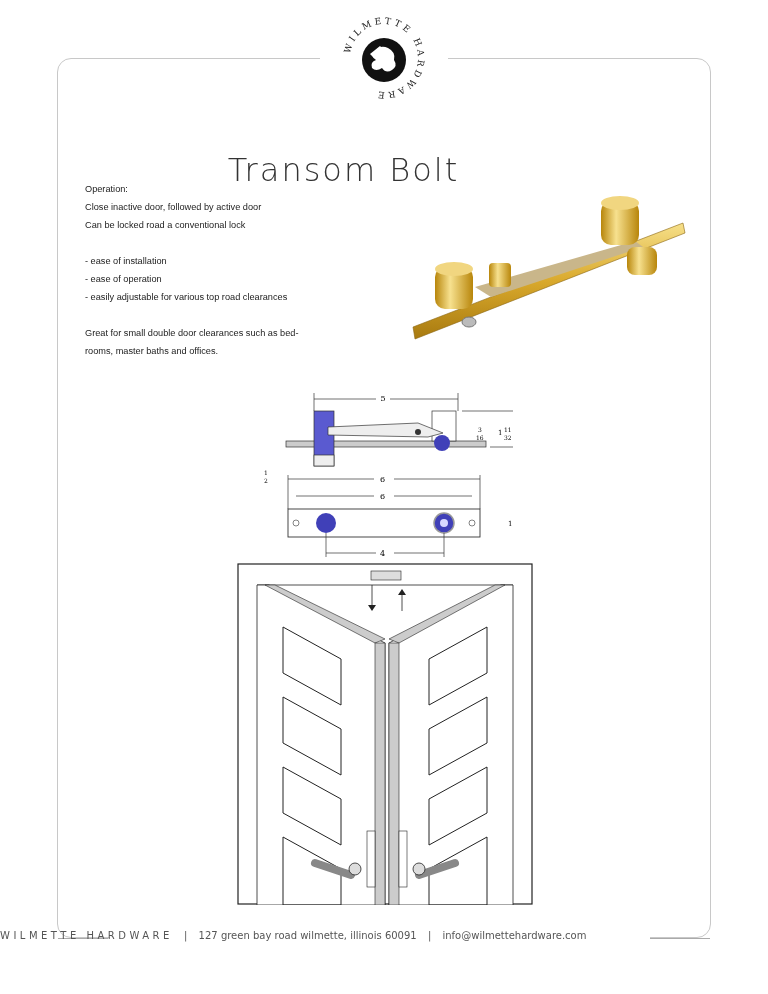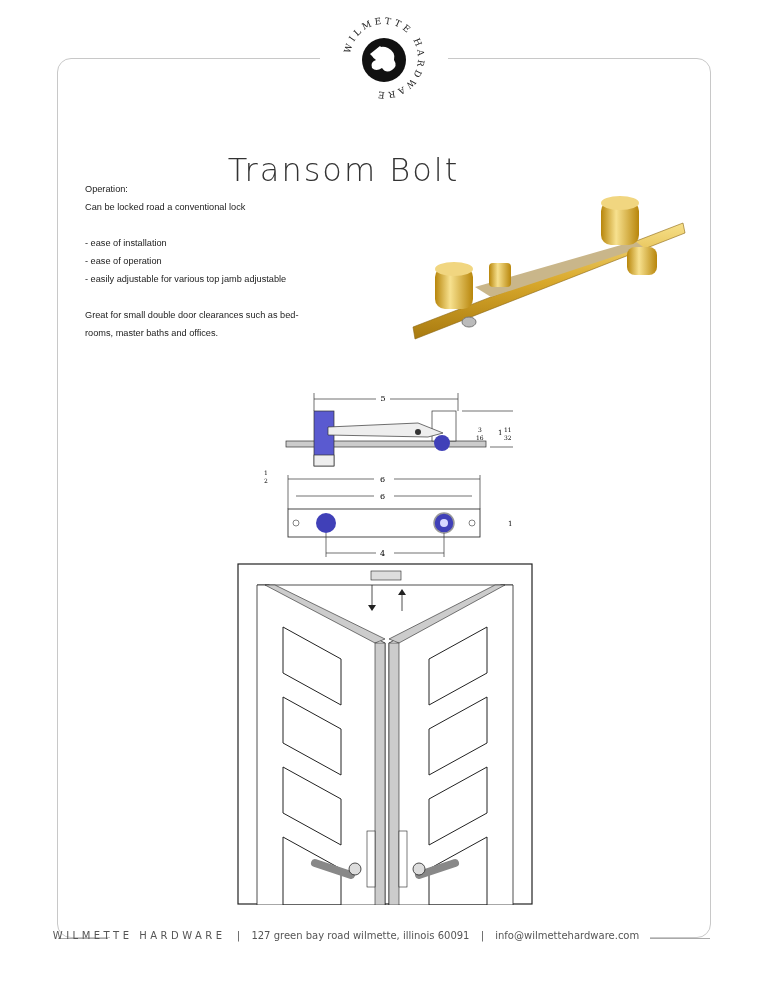--- a/index.html
+++ b/index.html
@@ -7,21 +7,21 @@
   .frame { position:absolute; left:57px; top:58px; width:654px; height:880px; border:1.5px solid #c8c8c8; border-radius:14px; box-sizing:border-box; }
   .frame-gap-top { position:absolute; left:320px; top:50px; width:128px; height:20px; background:#fff; }
   .frame-gap-bottom { position:absolute; left:110px; top:928px; width:540px; height:20px; background:#fff; }
   .logo { position:absolute; left:340px; top:14px; width:88px; height:88px; }
   .title { position:absolute; left:0; width:687px; top:136px; text-align:center; font-family:"DejaVu Sans", sans-serif; font-weight:200; font-size:32px; letter-spacing:2px; color:#333;margin-top:15px; }
   .desc { position:absolute; left:85px; top:180px; width:260px; font-size:9.2px; line-height:18px; color:#222; }
   .desc p { margin:0; }
   .desc .gap { height:18px; }
   .photo { position:absolute; left:405px; top:195px; width:285px; height:150px; }
   .drawing { position:absolute; }
-  .footer { position:absolute; left:0; width:692px; top:930px; text-align:center; font-size:10px; color:#555; font-family:"DejaVu Sans", sans-serif; }
+  .footer { position:absolute; left:0; width:692px; top:930px; font-size:10px; color:#555; font-family:"DejaVu Sans", sans-serif; }
   .footer .brand { letter-spacing:3.5px; }
   .footer .sep { margin:0 8px; }
   .footer-line { position:absolute; top:938px; height:1px; background:#aaa; }
 </style>
 </head>
 <body>
 
 <div class="frame"></div>
 <div class="frame-gap-top"></div>
 <div class="frame-gap-bottom"></div>
@@ -35,25 +35,26 @@
   <path d="M30,40 l10,-8 l4,4 l-10,8z" fill="#fff"></path>
   <text font-family="DejaVu Serif, serif" font-size="9" fill="#222" letter-spacing="3">
     <textPath href="#ringpath" startOffset="2%">WILMETTE HARDWARE</textPath>
   </text>
 </svg>
 
 <div class="title">Transom Bolt</div>
 
 <div class="desc">
   <p>Operation:</p>
+  <p>Close inactive door, followed by active door</p>
   <p>Can be locked road a conventional lock</p>
   <div class="gap"></div>
   <p>- ease of installation</p>
   <p>- ease of operation</p>
-  <p>- easily adjustable for various top jamb adjustable</p>
+  <p>- easily adjustable for various top road clearances</p>
   <div class="gap"></div>
   <p>Great for small double door clearances such as bed-</p>
   <p>rooms, master baths and offices.</p>
 </div>
 
 <svg class="photo" viewBox="0 0 285 150">
   <defs>
     <linearGradient id="brass" x1="0" y1="0" x2="0" y2="1">
       <stop offset="0" stop-color="#f6e08a"></stop>
       <stop offset="0.5" stop-color="#d9a92c"></stop>

